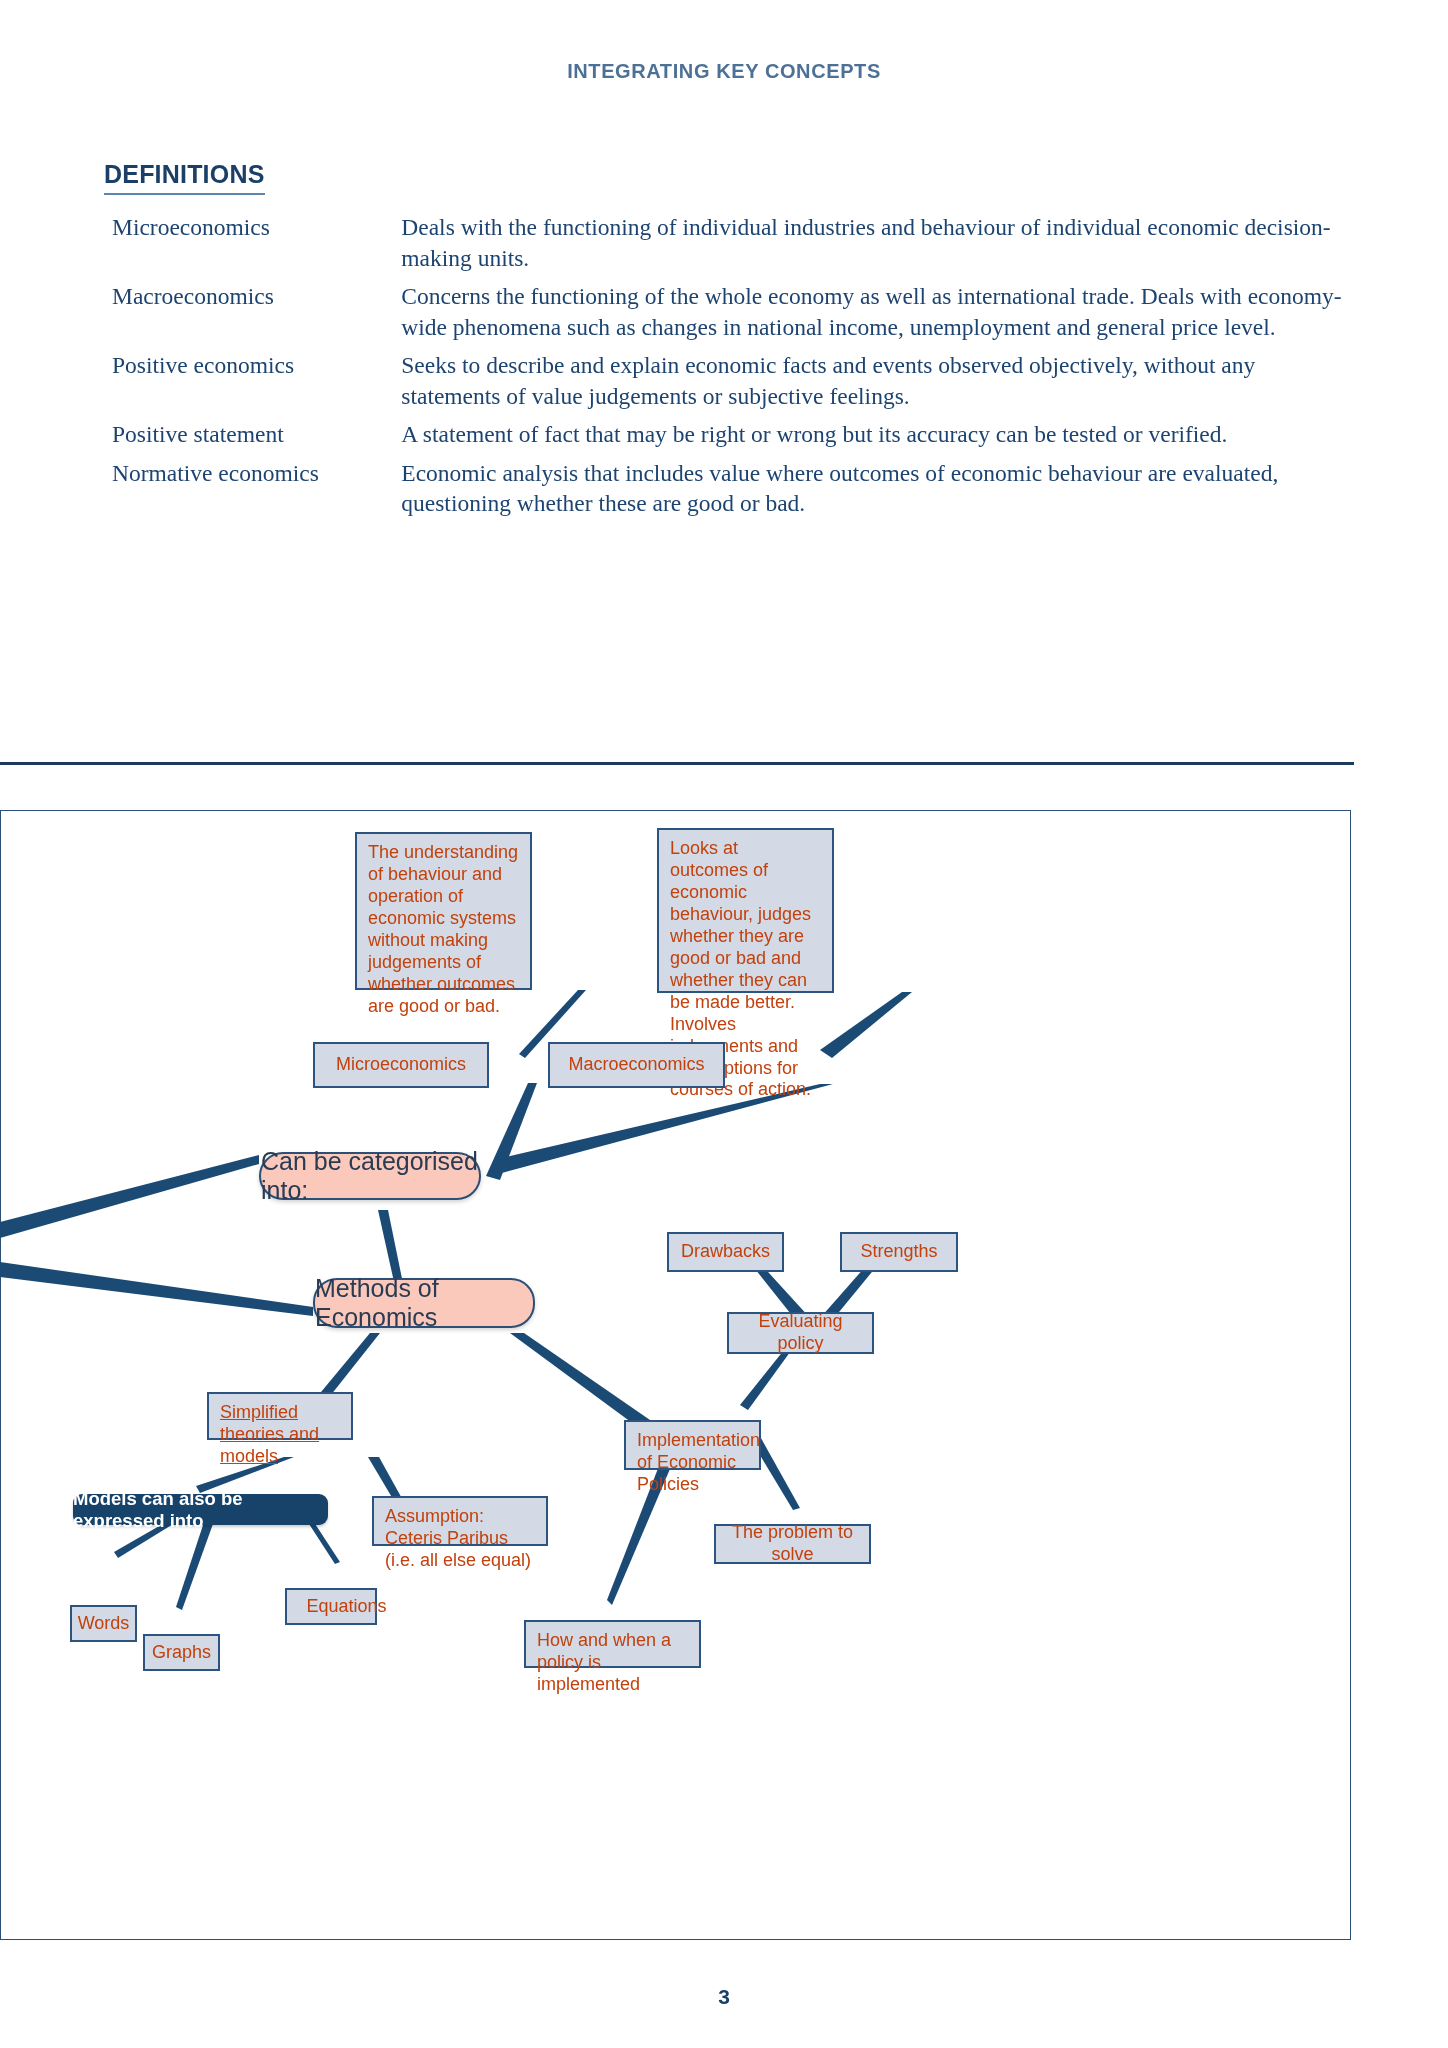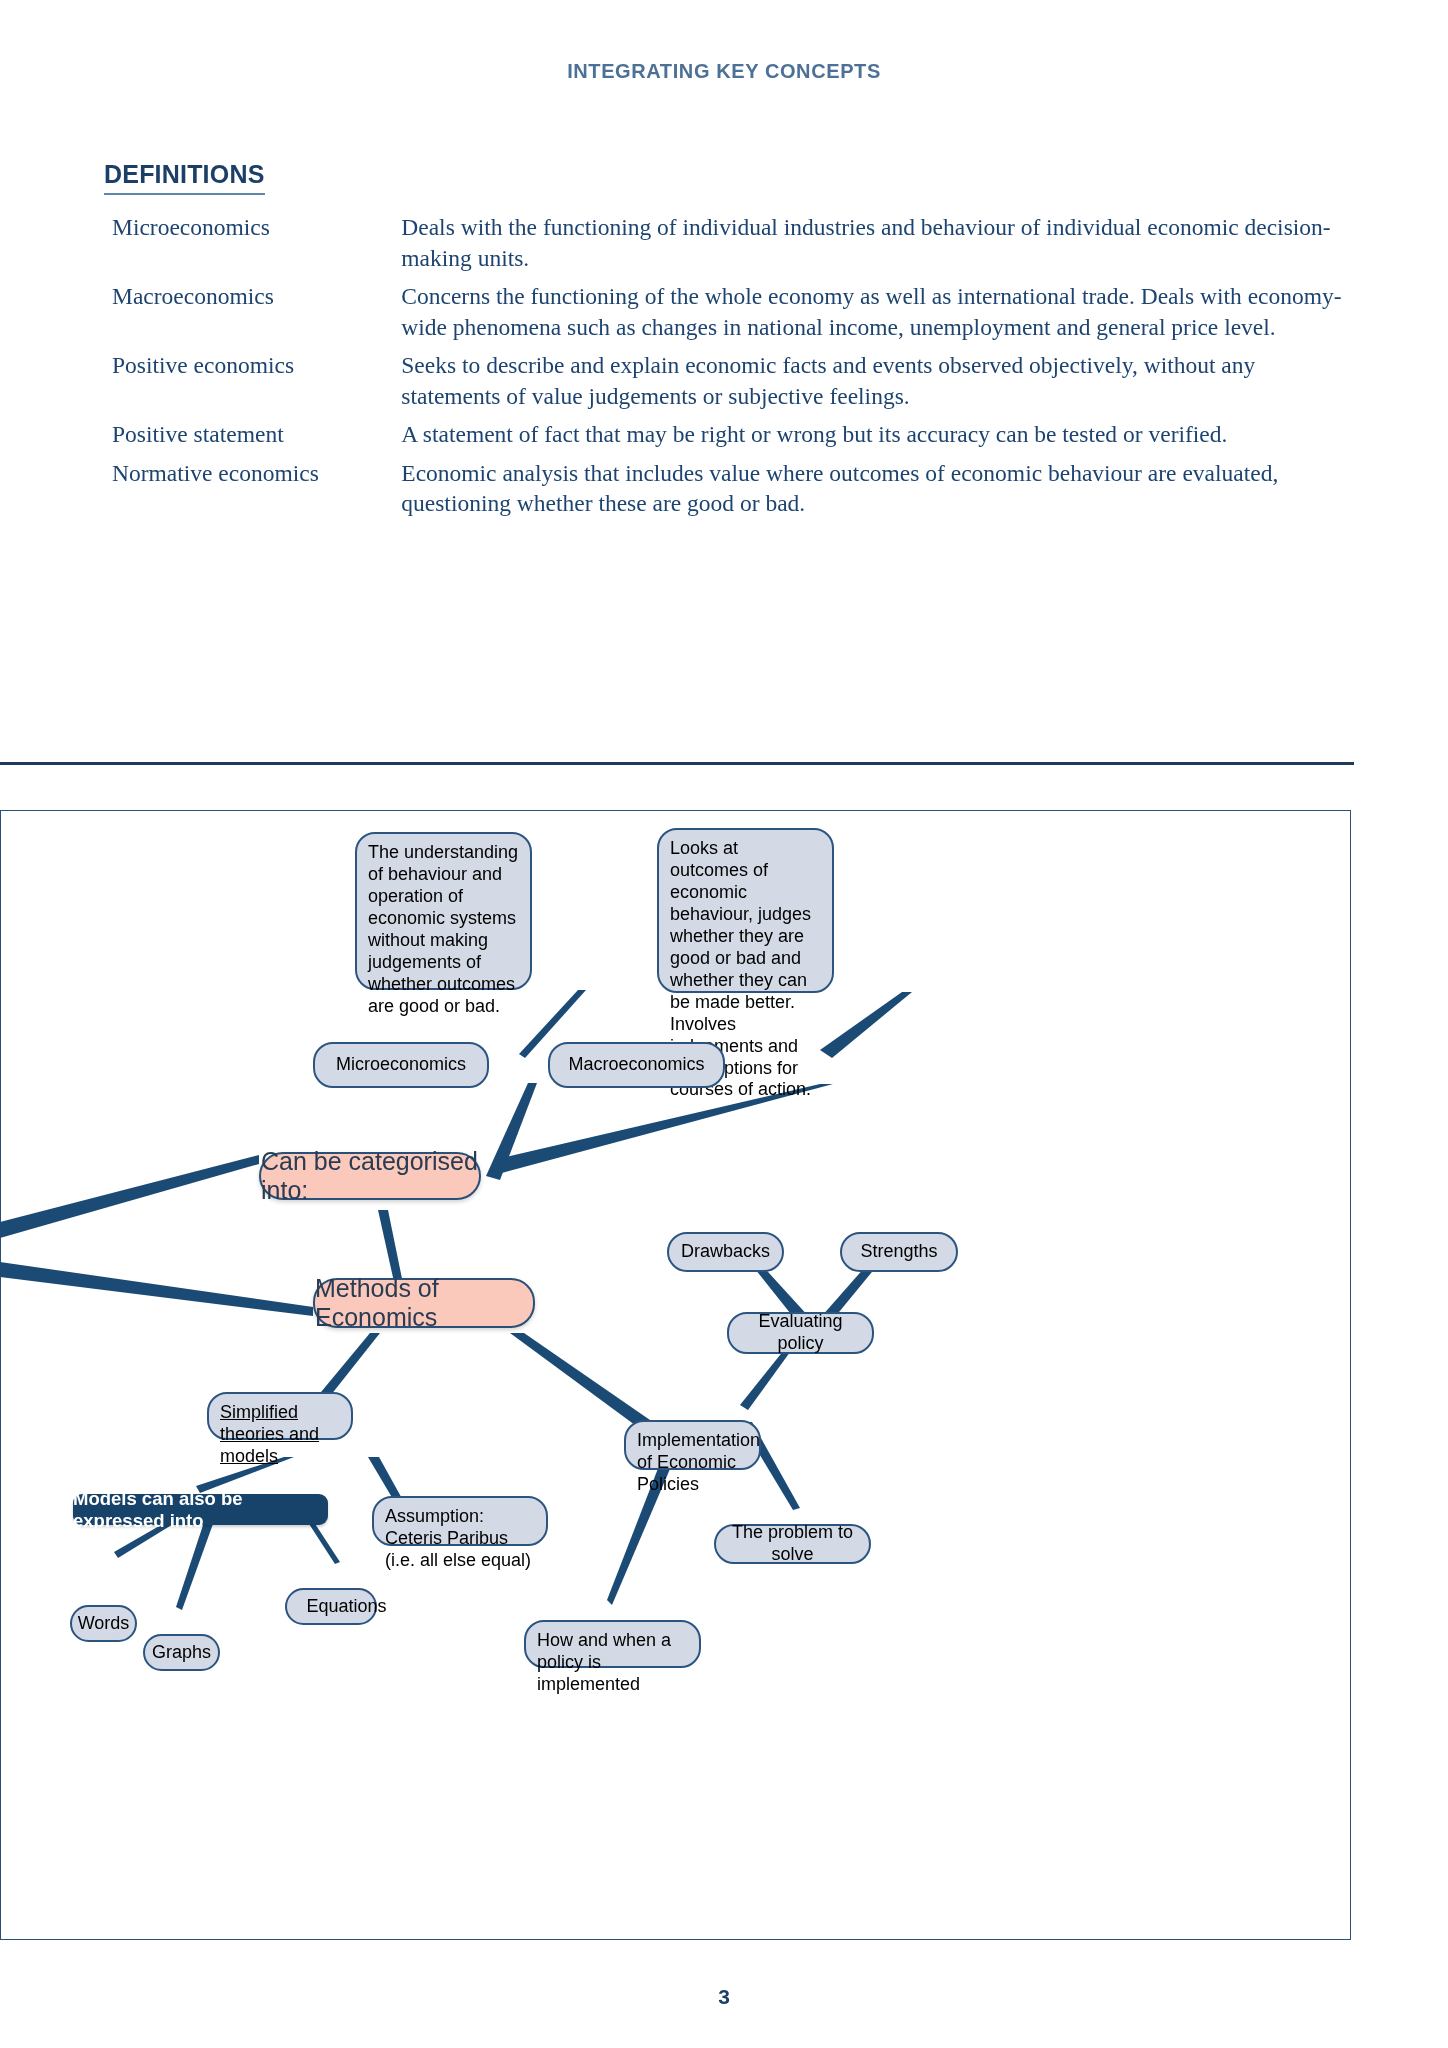--- a/index.html
+++ b/index.html
@@ -89,23 +89,22 @@
     top: 810px;
     width: 1351px;
     height: 1130px;
   }
 
   
   .node {
     position: absolute;
     box-sizing: border-box;
     font-family: "Liberation Sans", sans-serif;
-    color: #000000;
+    color: #c2410c;
     z-index: 5;
-    border-radius: 20px;
   }
   .node-blue {
     background: #d3dae6;
     border: 2.5px solid #2b5480;
     font-size: 18px;
     line-height: 1.22;
     padding: 8px 11px;
   }
   .node-blue.center {
     display: flex;

